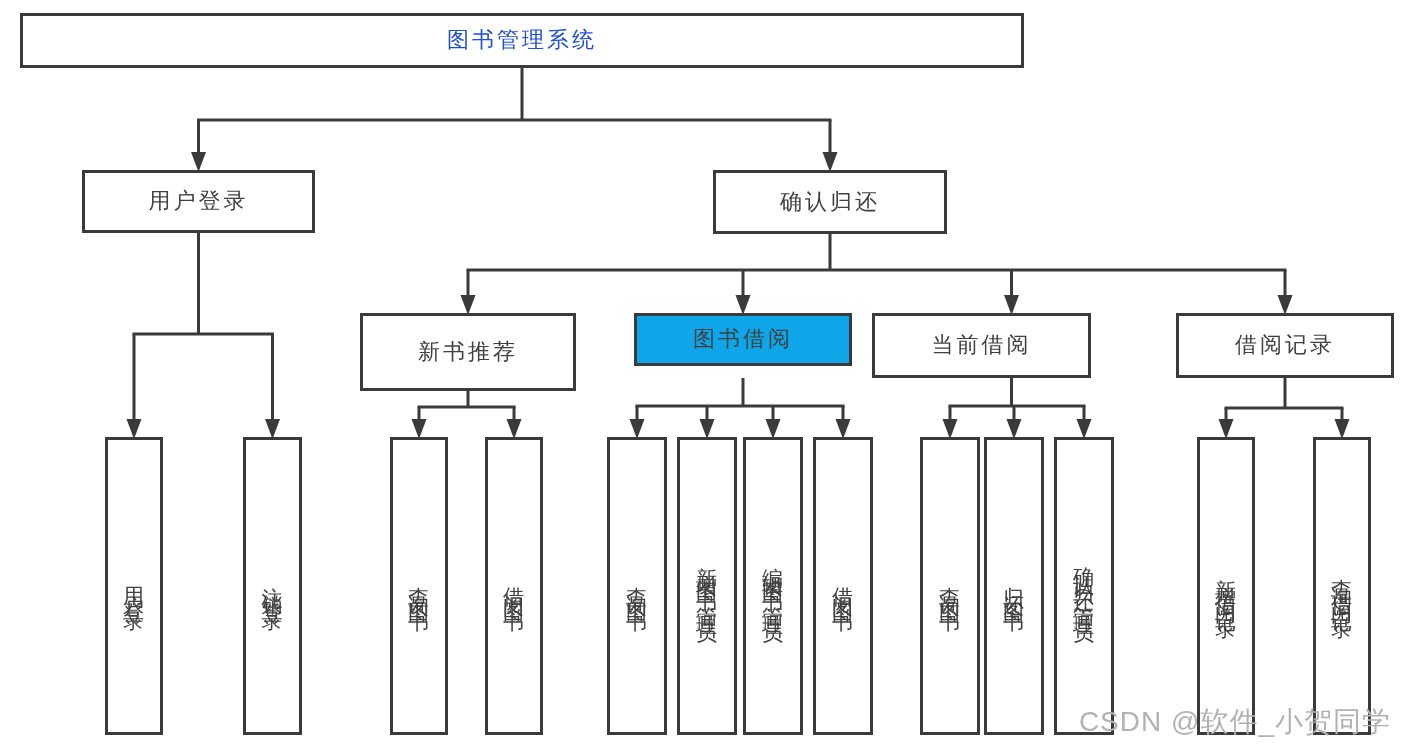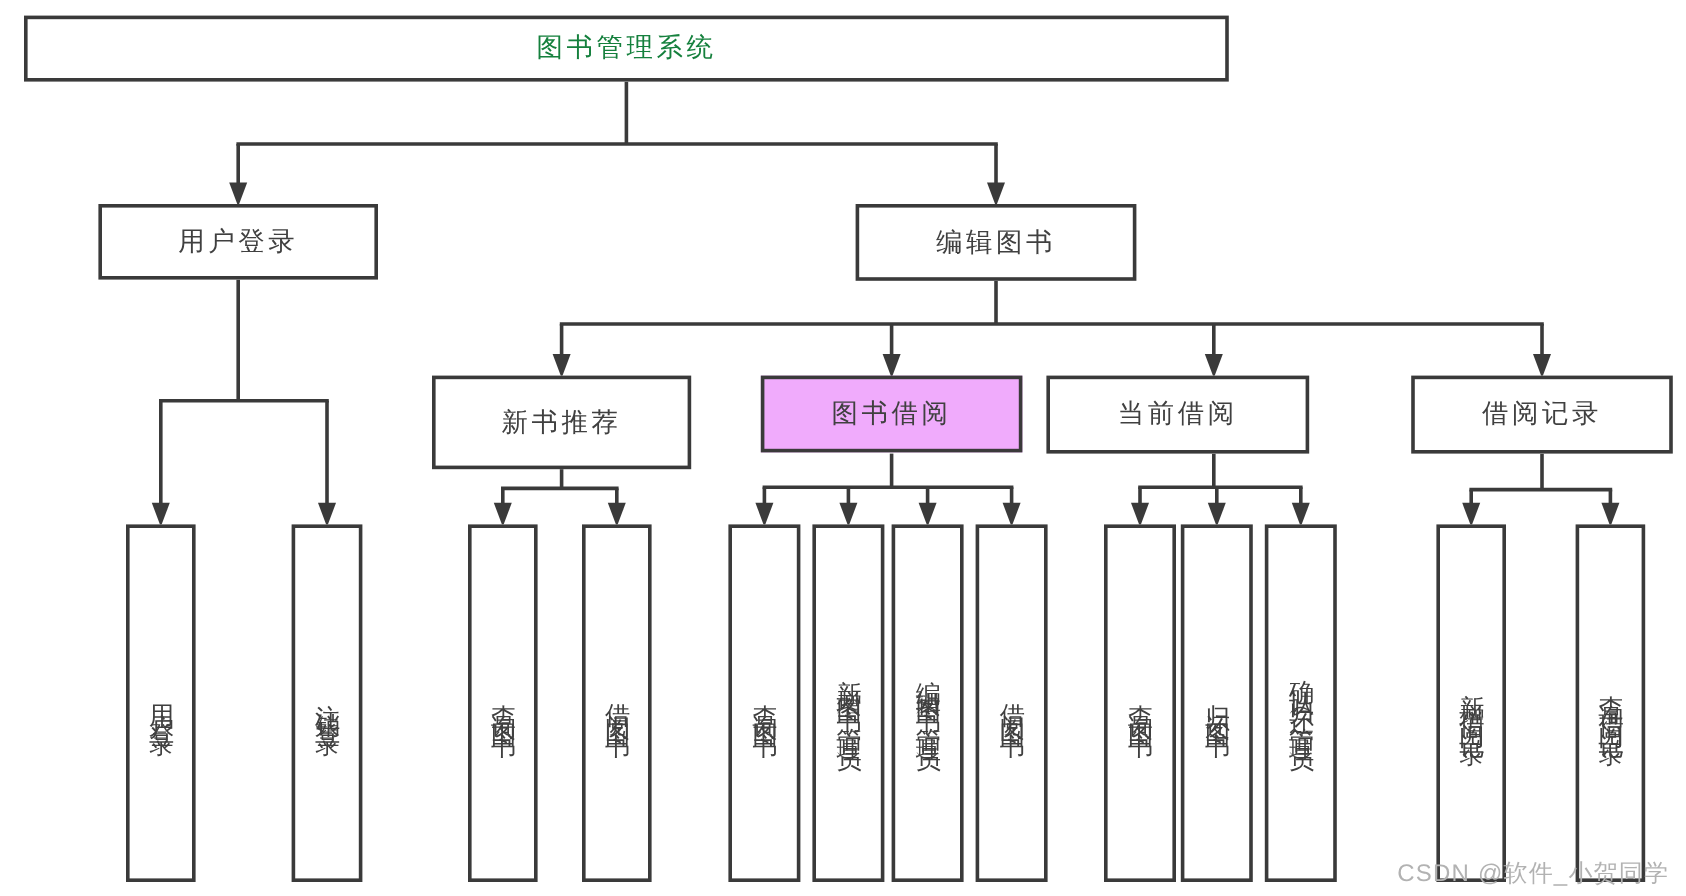--- a/index.html
+++ b/index.html
@@ -35,21 +35,21 @@
     writing-mode: vertical-rl;
     font-size: 21px;
     letter-spacing: 8px;
     white-space: normal;
   }
   .watermark {
     position: absolute;
     right: 14px;
     bottom: 6px;
     color: #b2b2b2;
-    font-size: 20px;
+    font-size: 28px;
     letter-spacing: 1px;
     pointer-events: none;
   }
 </style>
 </head>
 <body>
 
 <div class="canvas">
   <svg id="connectors" viewBox="0 0 1405 747" xmlns="http://www.w3.org/2000/svg">
       <g>
@@ -113,25 +113,25 @@
       <g>
         <line x1="1285" y1="378" x2="1285" y2="408" stroke="#3a3a3a" stroke-width="3"></line>
         <line x1="1224.5" y1="408" x2="1343.5" y2="408" stroke="#3a3a3a" stroke-width="3"></line>
         <line x1="1226" y1="408" x2="1226" y2="429" stroke="#3a3a3a" stroke-width="3"></line>
         <polygon points="1218.5,419 1233.5,419 1226,439" fill="#3a3a3a"></polygon>
         <line x1="1342" y1="408" x2="1342" y2="429" stroke="#3a3a3a" stroke-width="3"></line>
         <polygon points="1334.5,419 1349.5,419 1342,439" fill="#3a3a3a"></polygon>
       </g>
     </svg>
   <div id="nodes">
-      <div class="box" style="left: 20px; top: 13px; width: 1004px; height: 55px; border-color: rgb(58, 58, 58); background: rgb(255, 255, 255); color: #15803d;">图书管理系统</div>
+      <div class="box" style="left: 20px; top: 13px; width: 1004px; height: 55px; border-color: rgb(58, 58, 58); background: rgb(255, 255, 255); color: #1d4ed8;">图书管理系统</div>
       <div class="box" style="left: 82px; top: 170px; width: 233px; height: 63px; border-color: rgb(58, 58, 58); background: rgb(255, 255, 255); color: rgb(64, 64, 64);">用户登录</div>
-      <div class="box" style="left: 713px; top: 170px; width: 234px; height: 64px; border-color: rgb(58, 58, 58); background: rgb(255, 255, 255); color: rgb(64, 64, 64);">编辑图书</div>
+      <div class="box" style="left: 713px; top: 170px; width: 234px; height: 64px; border-color: rgb(58, 58, 58); background: rgb(255, 255, 255); color: rgb(64, 64, 64);">确认归还</div>
       <div class="box" style="left: 360px; top: 313px; width: 216px; height: 78px; border-color: rgb(58, 58, 58); background: rgb(255, 255, 255); color: rgb(64, 64, 64);">新书推荐</div>
-      <div class="box" style="left: 634px; top: 313px; width: 218px; height: 64px; border-color: rgb(58, 58, 58); background: #f0abfc; color: rgb(64, 64, 64);">图书借阅</div>
+      <div class="box" style="left: 634px; top: 313px; width: 218px; height: 53px; border-color: rgb(58, 58, 58); background: #0ea5e9; color: rgb(64, 64, 64);">图书借阅</div>
       <div class="box" style="left: 872px; top: 313px; width: 219px; height: 65px; border-color: rgb(58, 58, 58); background: rgb(255, 255, 255); color: rgb(64, 64, 64);">当前借阅</div>
       <div class="box" style="left: 1176px; top: 313px; width: 218px; height: 65px; border-color: rgb(58, 58, 58); background: rgb(255, 255, 255); color: rgb(64, 64, 64);">借阅记录</div>
       <div class="box v" style="left: 105px; top: 437px; width: 58px; height: 298px; border-color: rgb(58, 58, 58); background: rgb(255, 255, 255); color: rgb(64, 64, 64);">用户登录</div>
       <div class="box v" style="left: 243px; top: 437px; width: 59px; height: 298px; border-color: rgb(58, 58, 58); background: rgb(255, 255, 255); color: rgb(64, 64, 64);">注销登录</div>
       <div class="box v" style="left: 390px; top: 437px; width: 58px; height: 298px; border-color: rgb(58, 58, 58); background: rgb(255, 255, 255); color: rgb(64, 64, 64);">查询图书</div>
       <div class="box v" style="left: 485px; top: 437px; width: 58px; height: 298px; border-color: rgb(58, 58, 58); background: rgb(255, 255, 255); color: rgb(64, 64, 64);">借阅图书</div>
       <div class="box v" style="left: 607px; top: 437px; width: 60px; height: 298px; border-color: rgb(58, 58, 58); background: rgb(255, 255, 255); color: rgb(64, 64, 64);">查询图书</div>
       <div class="box v" style="left: 677px; top: 437px; width: 60px; height: 298px; border-color: rgb(58, 58, 58); background: rgb(255, 255, 255); color: rgb(64, 64, 64);">新增图书（管理员）</div>
       <div class="box v" style="left: 743px; top: 437px; width: 60px; height: 298px; border-color: rgb(58, 58, 58); background: rgb(255, 255, 255); color: rgb(64, 64, 64);">编辑图书（管理员）</div>
       <div class="box v" style="left: 813px; top: 437px; width: 60px; height: 298px; border-color: rgb(58, 58, 58); background: rgb(255, 255, 255); color: rgb(64, 64, 64);">借阅图书</div>

